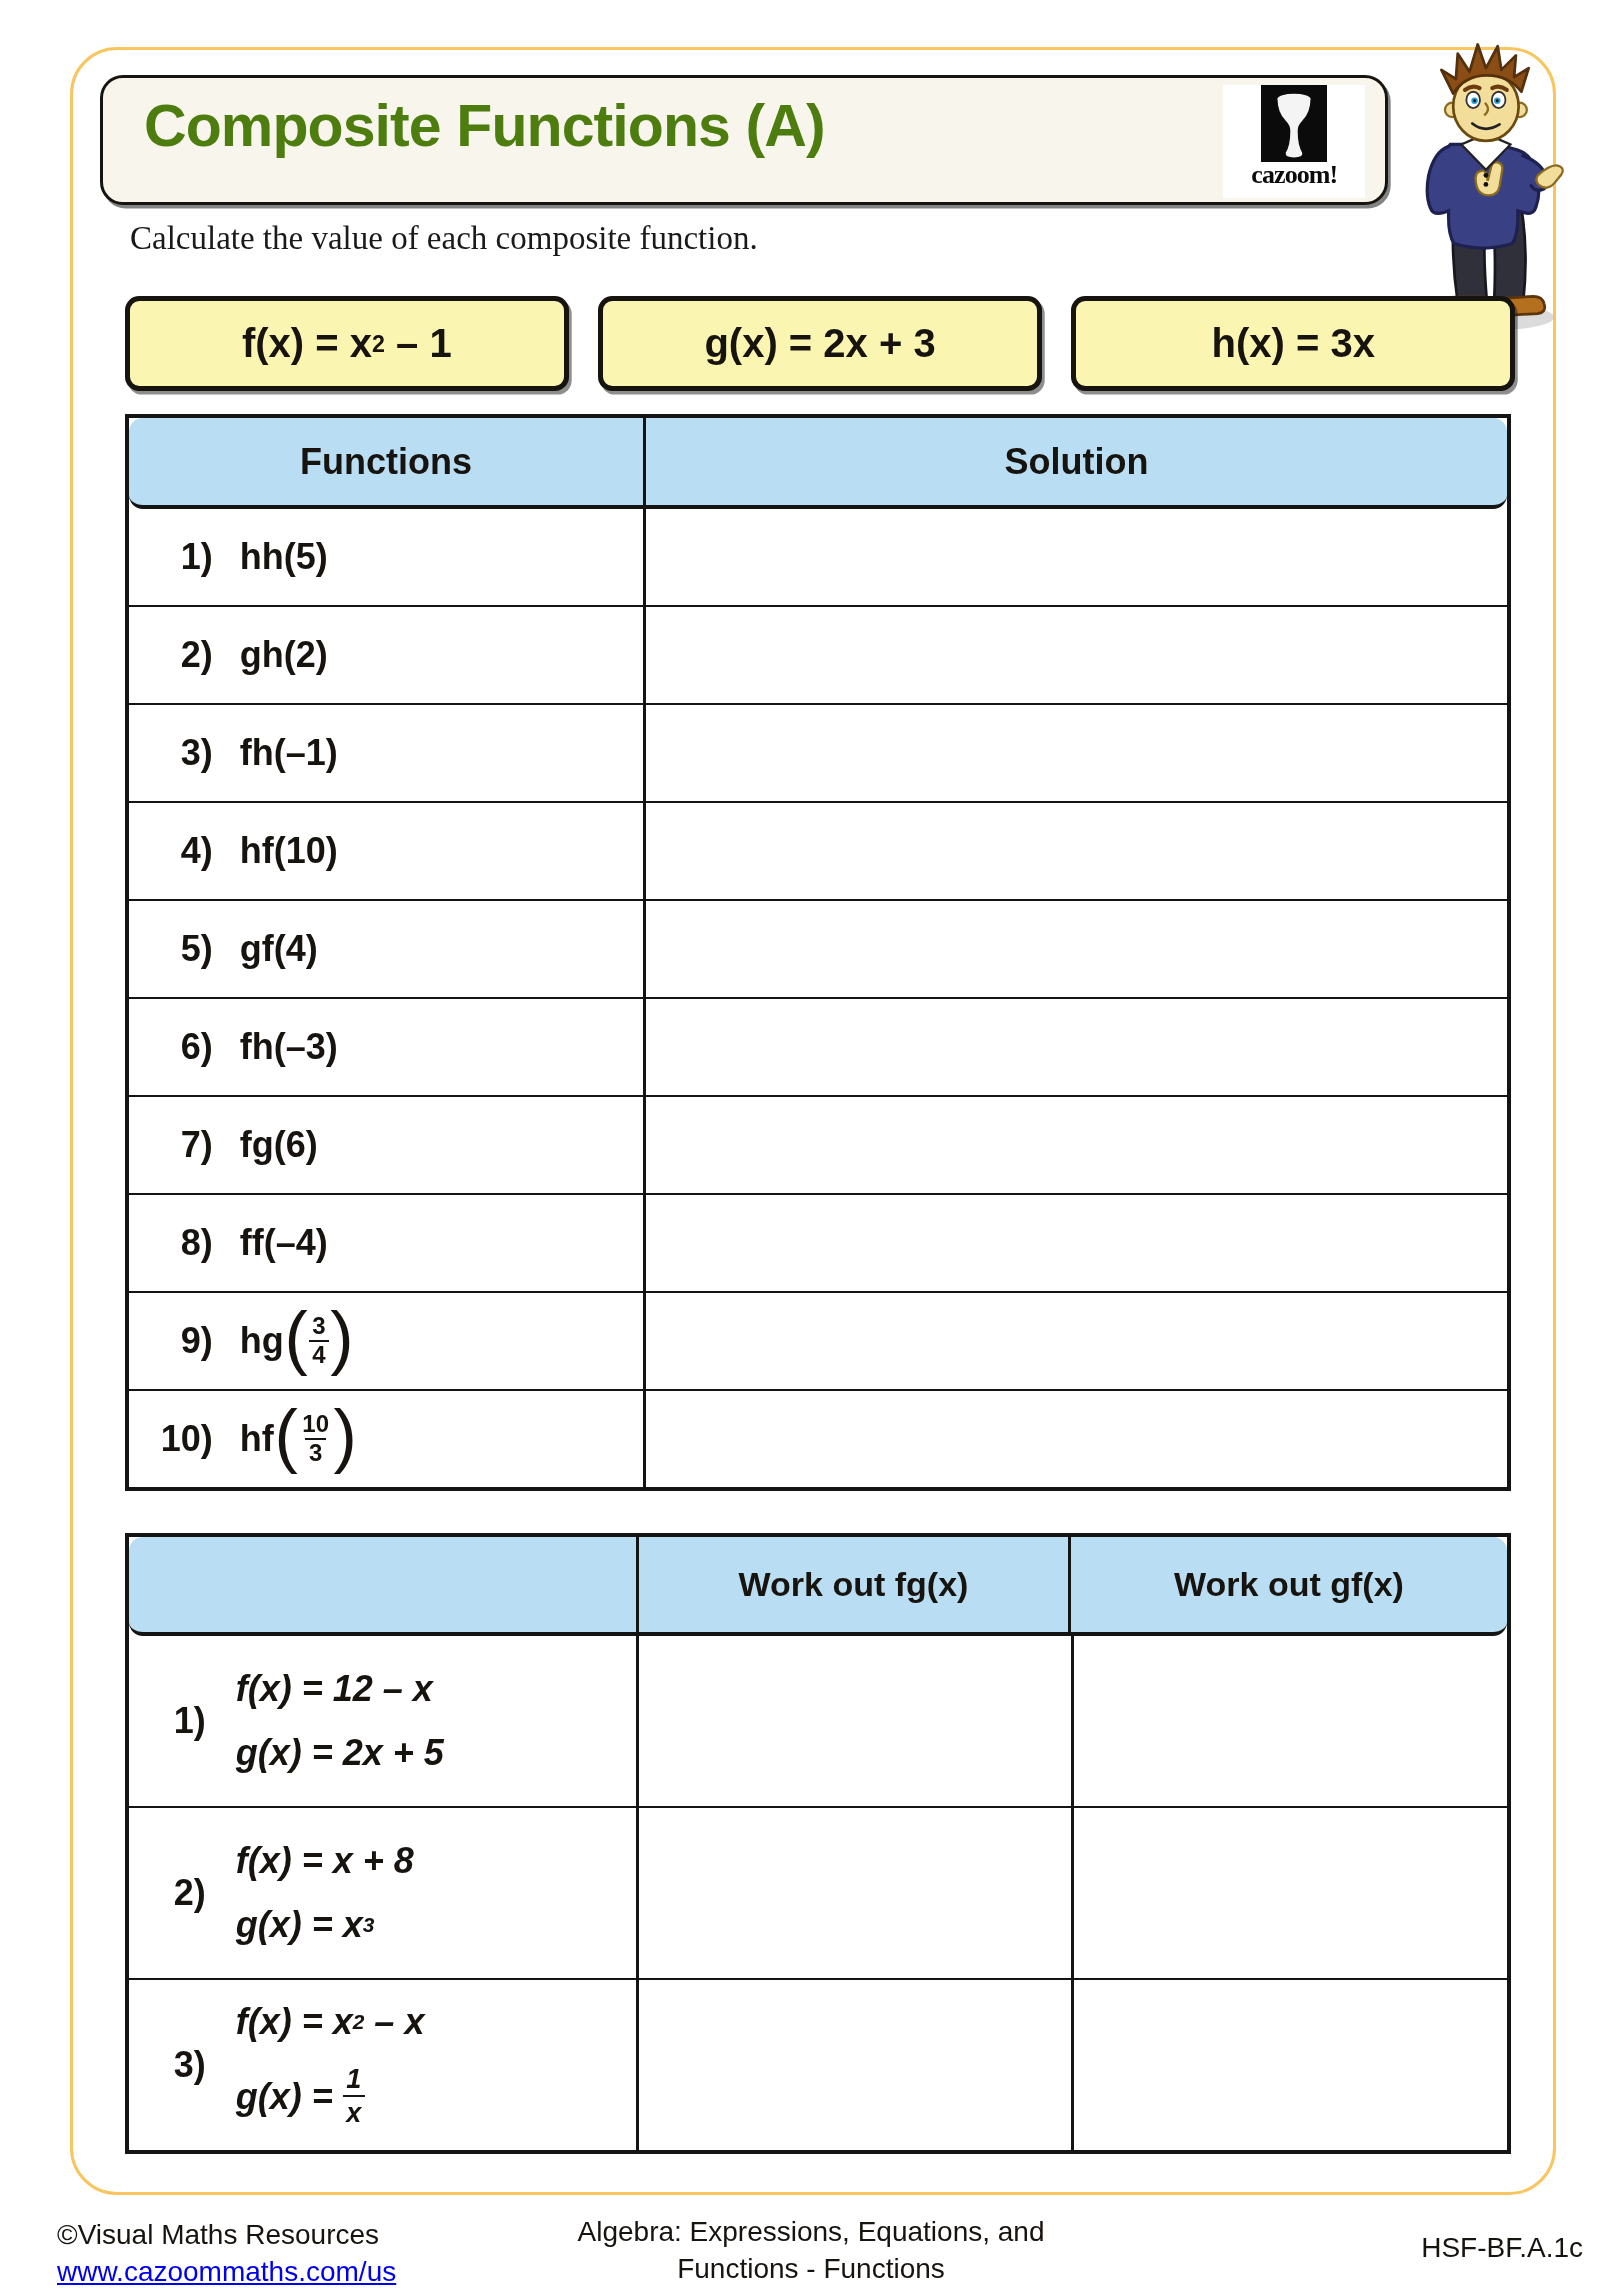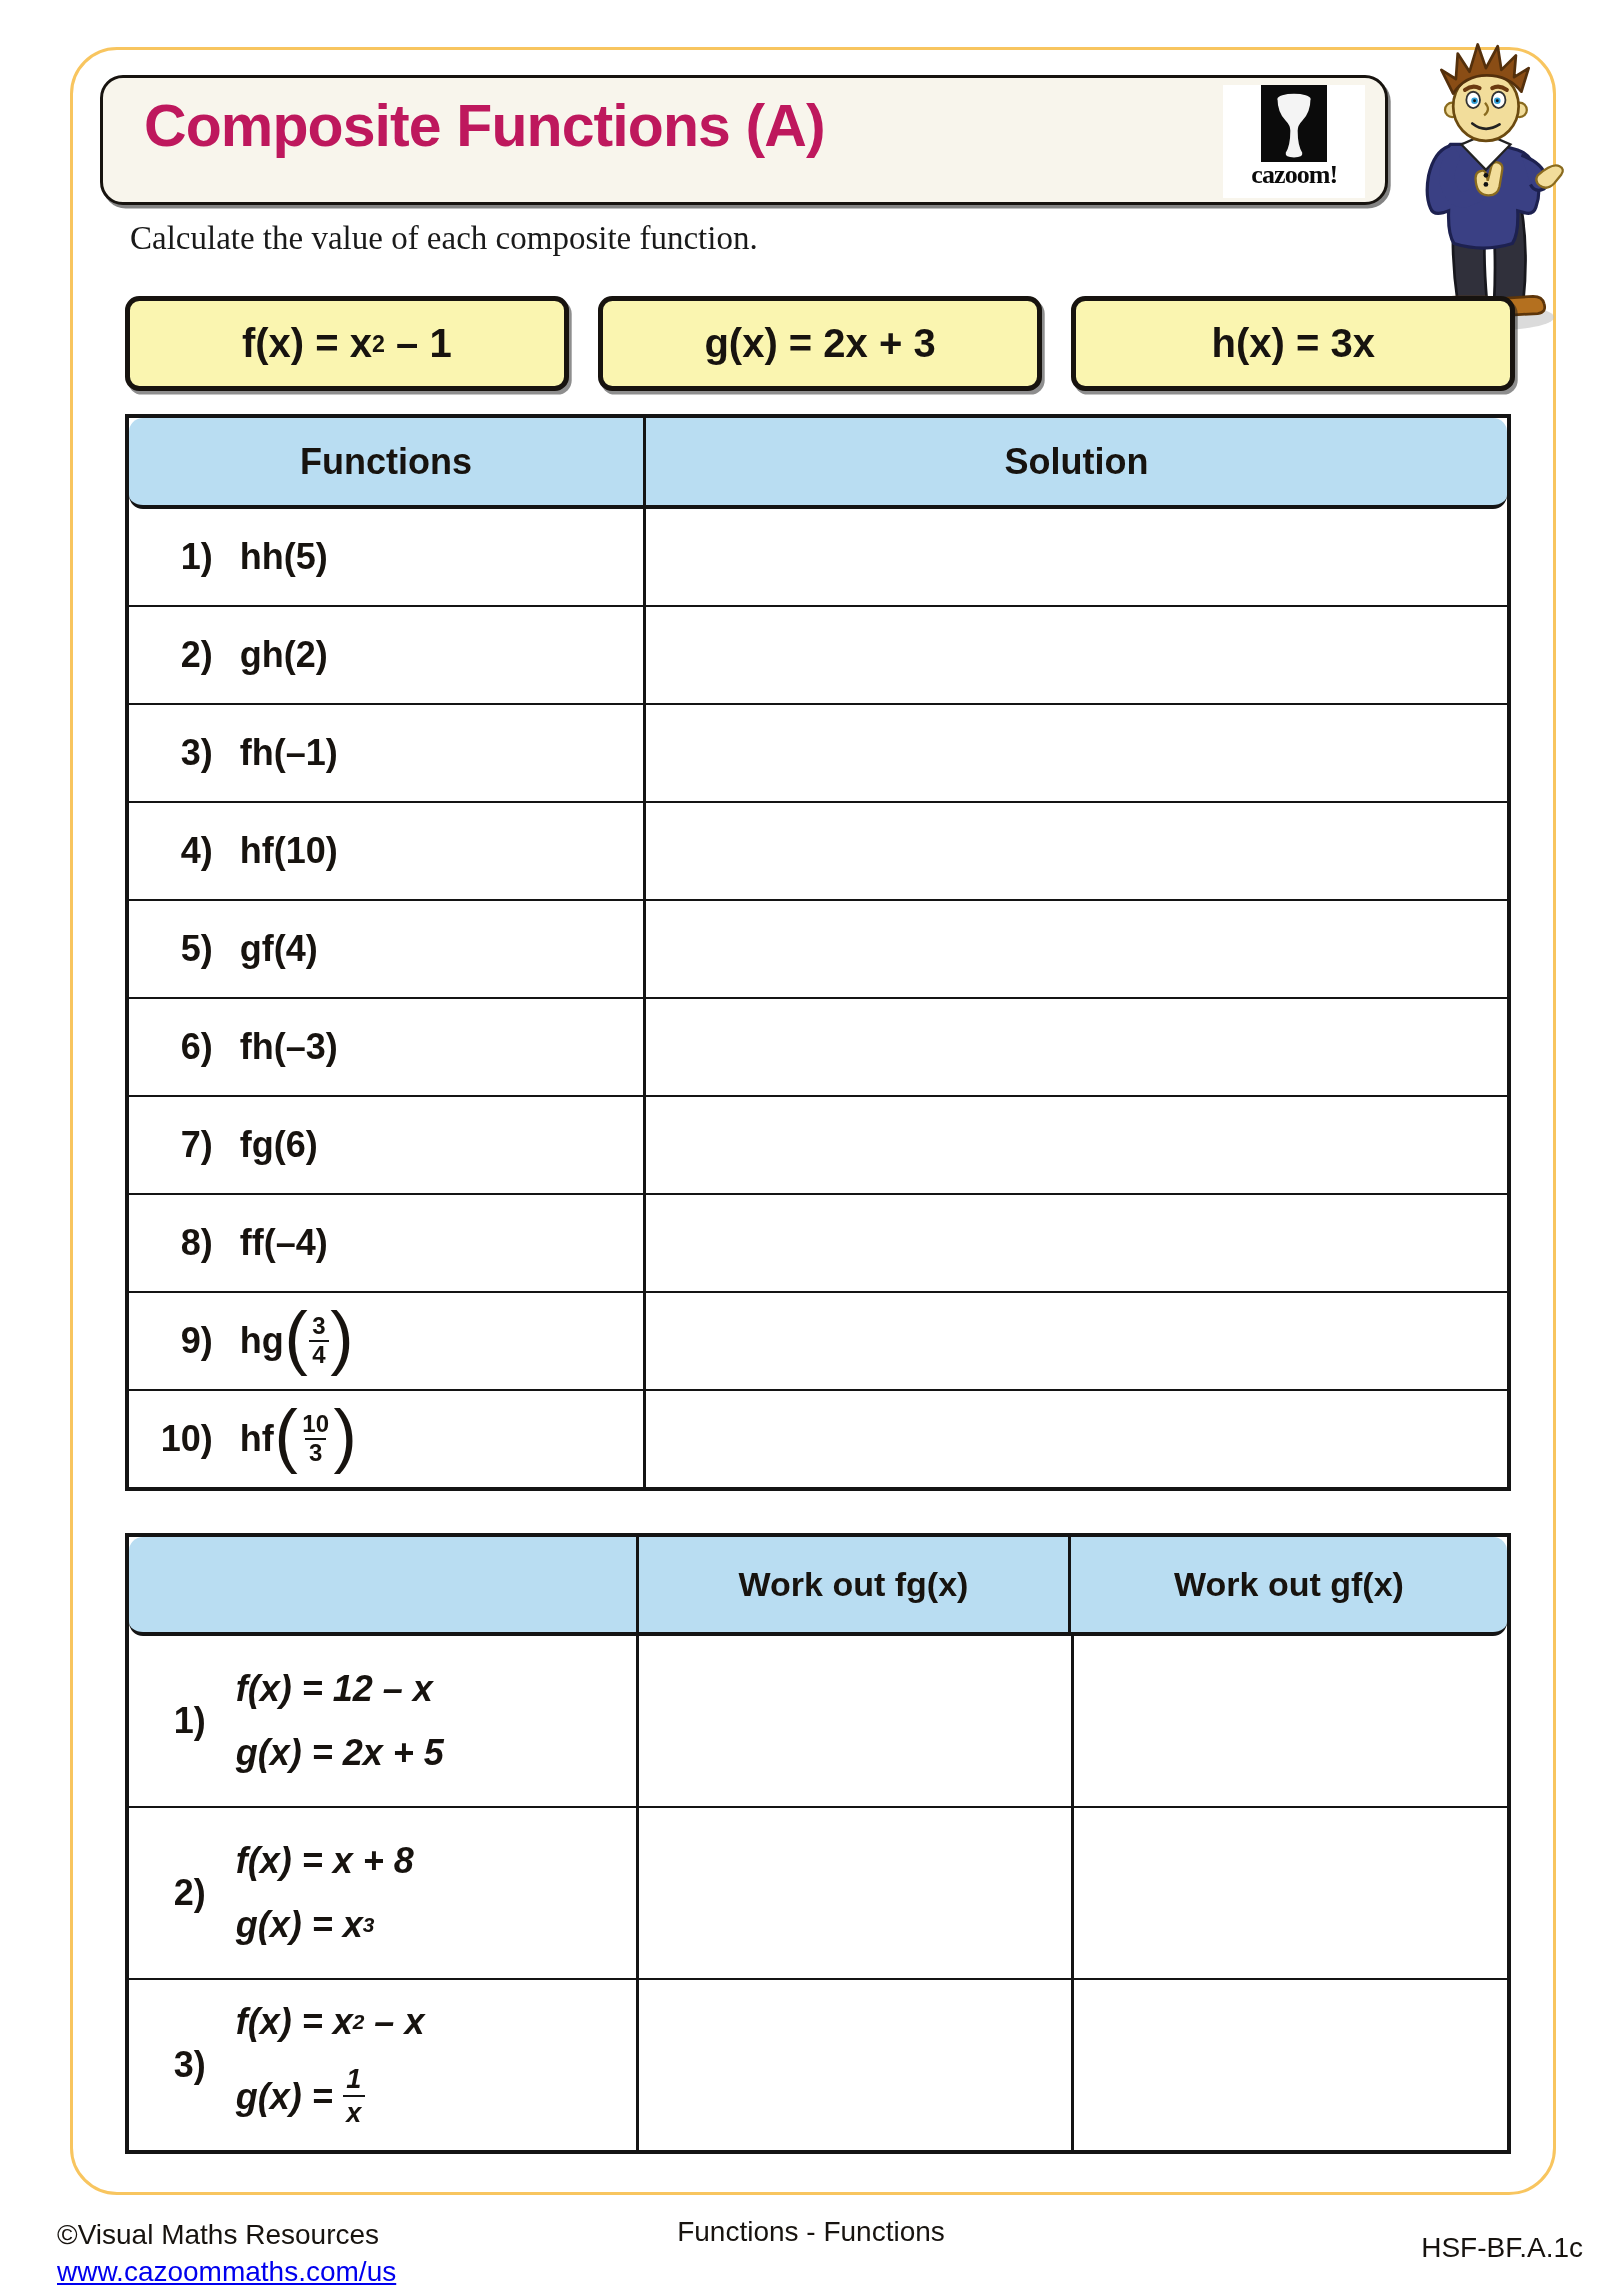--- a/index.html
+++ b/index.html
@@ -13,21 +13,21 @@
     border:3.6px solid #F8C55F;border-radius:47px;background:#ffffff;
   }
   
   .title-box{
     position:absolute;left:100px;top:75px;width:1282px;height:124px;
     background:#F8F5EC;border:3.6px solid #17130f;border-radius:23px;
     box-shadow:2.7px 3.6px 0 rgba(30,30,30,.55);
   }
   .title-text{
     position:absolute;left:41px;top:0;height:96px;display:flex;align-items:center;
-    font-size:59px;font-weight:bold;letter-spacing:-0.9px;color:#be185d;white-space:nowrap;
+    font-size:59px;font-weight:bold;letter-spacing:-0.9px;color:#4d7c0f;white-space:nowrap;
   }
   .logo{
     position:absolute;right:19.7px;top:7.2px;width:142px;height:113px;background:#ffffff;
     display:flex;flex-direction:column;align-items:center;justify-content:flex-start;
   }
   .logo-text{
     font-family:"Liberation Serif", serif;font-weight:bold;font-size:26px;
     letter-spacing:-0.9px;color:#0b0b0b;margin-top:-1.8px;
   }
   .mascot{position:absolute;left:1384px;top:39px;width:202px;height:300px;}
@@ -255,16 +255,17 @@
     <div class="blank t2-c2"></div>
     <div class="blank t2-c3"></div>
   </div>
 </div>
 
 <div class="footer-left">
   <div>©Visual Maths Resources</div>
   <a class="footer-link">www.cazoommaths.com/us</a>
 </div>
 <div class="footer-center">
+  <div>Algebra: Expressions, Equations, and</div>
   <div>Functions - Functions</div>
 </div>
 <div class="footer-right">HSF-BF.A.1c</div>
 
 
 </body></html>

